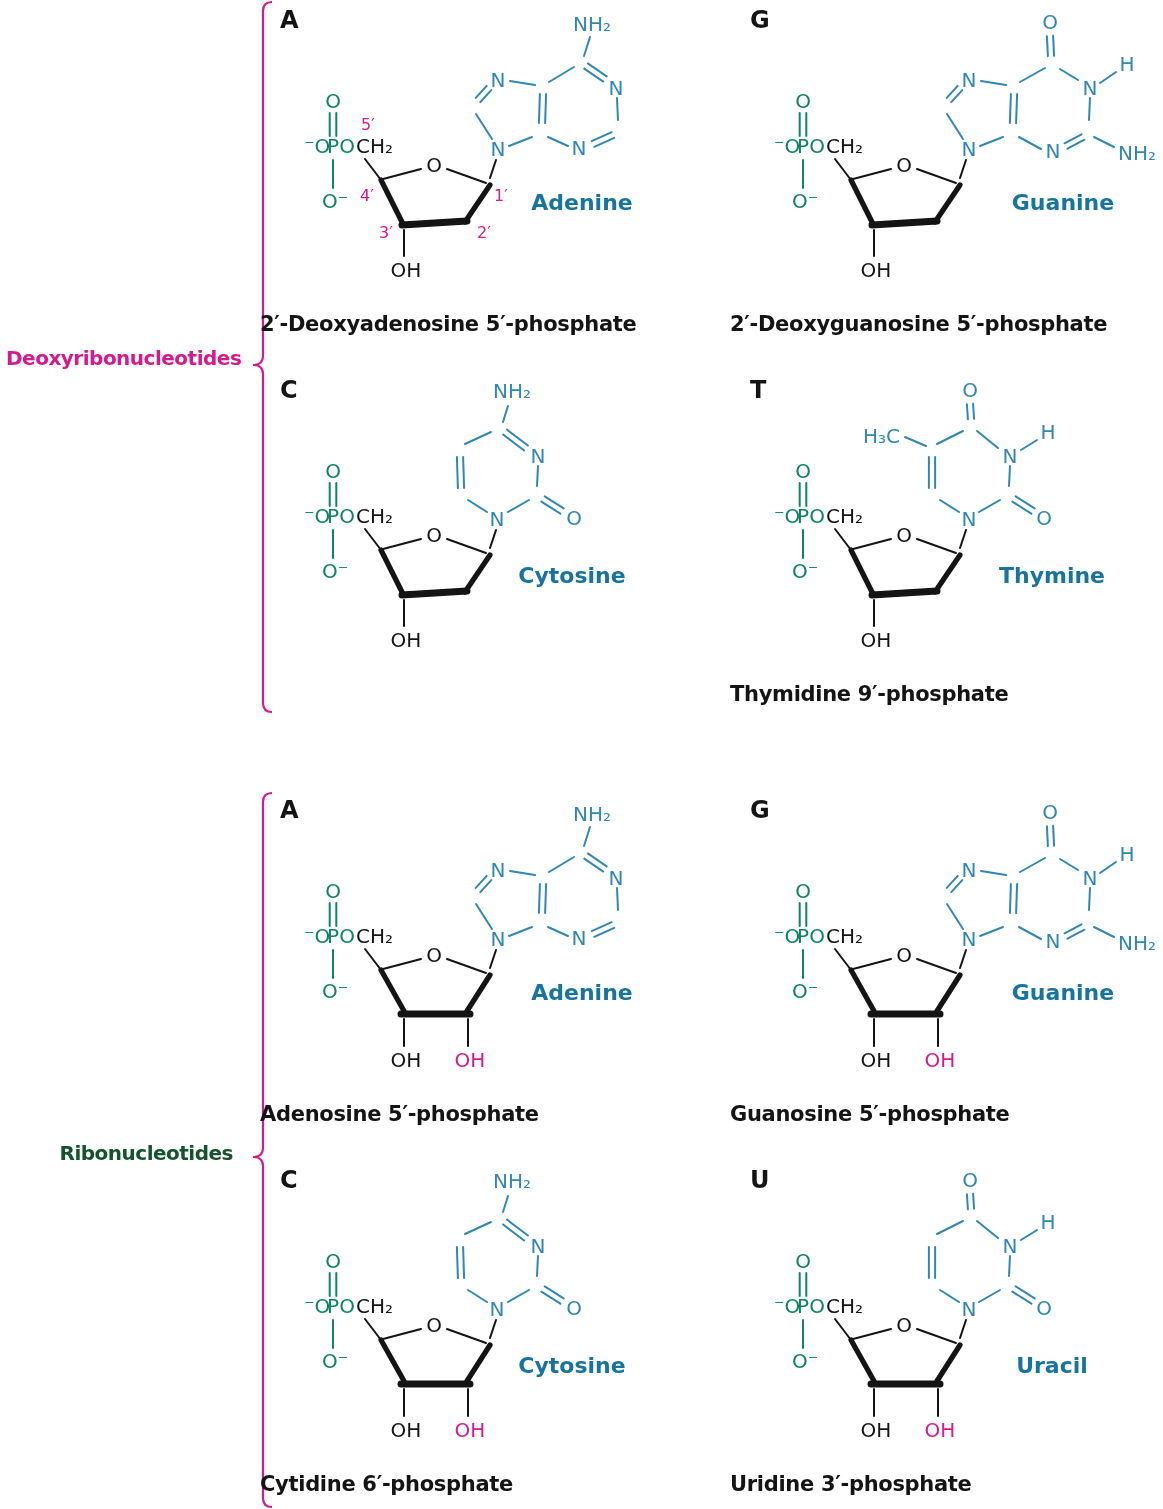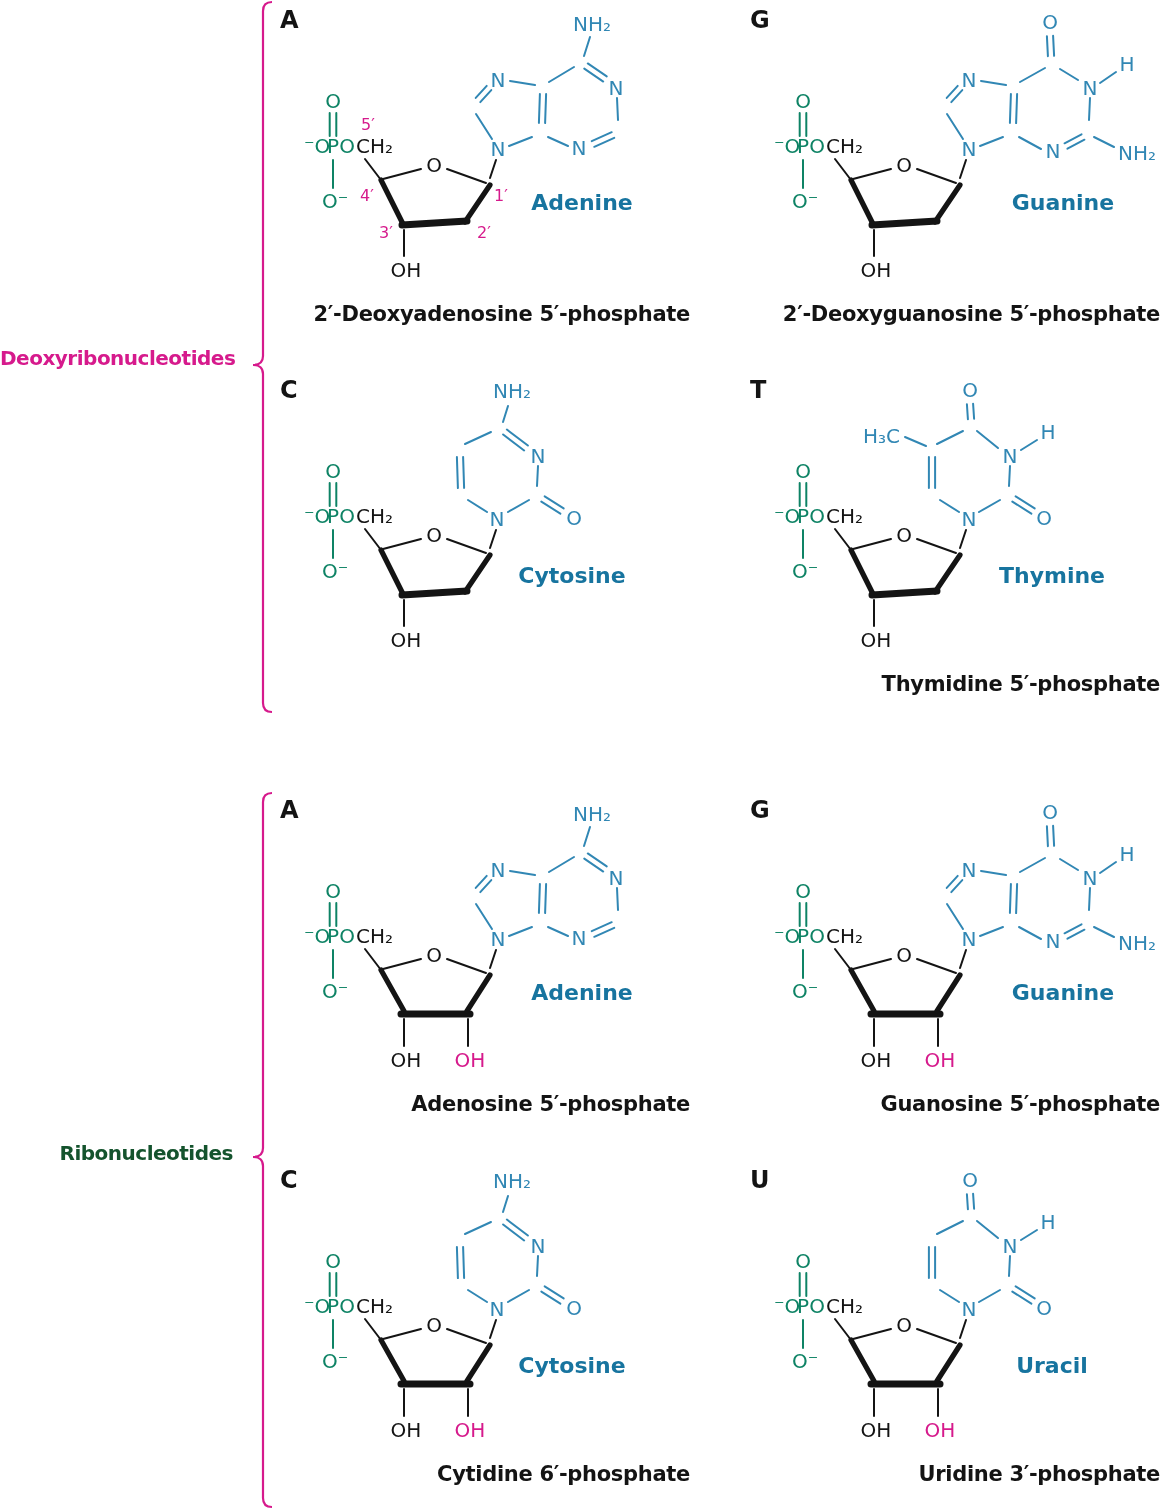--- a/index.html
+++ b/index.html
@@ -6,36 +6,36 @@
   html,body{background:#ffffff}
   #figure{position:relative;width:1163px;height:1509px;background:#fff;
           font-family:"DejaVu Sans",sans-serif;overflow:hidden}
   .group-label{position:absolute;left:0;width:233px;text-align:right;
                font-weight:bold;font-size:20px;letter-spacing:-0.5px;line-height:26px}
   .brace{position:absolute}
   .panel{position:absolute;width:433px;height:348px}
   .plabel{position:absolute;left:20px;top:6px;font-size:24px;font-weight:bold;color:#141414}
   svg.structure{position:absolute;left:0;top:0;overflow:visible}
   svg.structure text{font-family:"DejaVu Sans",sans-serif}
-  .caption{position:absolute;top:302px;left:0;width:430px;text-align:right;
+  .caption{position:absolute;top:312px;left:0;width:430px;text-align:left;
            font-weight:bold;font-size:21px;letter-spacing:-0.3px;color:#141414;white-space:nowrap}
 </style>
 </head>
 <body>
 
 <div id="figure">
 
   <svg class="brace" style="left:248px;top:0" width="30" height="714">
     <path class="brace-path" d="M24 2 Q15 2 15 11 L15 356 Q15 365 5 365 Q15 365 15 374 L15 703 Q15 712 24 712" fill="none" stroke-width="2.2" stroke="#D61A8C"></path>
   </svg>
   <svg class="brace" style="left:248px;top:791px" width="30" height="718">
     <path class="brace-path" d="M24 2 Q15 2 15 11 L15 357 Q15 366 5 366 Q15 366 15 375 L15 707 Q15 716 24 716" fill="none" stroke-width="2.2" stroke="#D61A8C"></path>
   </svg>
 
-  <div class="group-label" style="top: 345px; color: rgb(214, 26, 140);">Deoxyribonucleotides</div>
+  <div class="group-label" style="top: 345px; color: rgb(214, 26, 140); padding-left: 6px;">Deoxyribonucleotides</div>
   <div class="group-label" style="top: 1140px; color: #14532d;">Ribonucleotides</div>
 
   <div class="panel" style="left:260px;top:0">
     <div class="plabel">A</div>
     <svg class="structure" width="433" height="300">
         <text x="73" y="108" fill="#0E8365" font-size="20" text-anchor="middle" font-weight="400">O</text>
         <line x1="69.7" y1="113" x2="69.7" y2="136" stroke="#0E8365" stroke-width="2" stroke-linecap="round"></line>
         <line x1="76.3" y1="113" x2="76.3" y2="136" stroke="#0E8365" stroke-width="2" stroke-linecap="round"></line>
         <text x="44" y="153" fill="#0E8365" font-size="20" text-anchor="start" font-weight="400">⁻O</text>
         <text x="73" y="153" fill="#0E8365" font-size="20" text-anchor="middle" font-weight="400">P</text>
@@ -208,21 +208,21 @@
         <line x1="205.1" y1="118" x2="205.1" y2="87" stroke="#3187B4" stroke-width="2" stroke-linecap="round"></line>
         <line x1="198.9" y1="118" x2="198.9" y2="87" stroke="#3187B4" stroke-width="2" stroke-linecap="round"></line>
         <text x="280" y="93" fill="#3187B4" font-size="20" text-anchor="middle" font-weight="400">N</text>
         <text x="239" y="156" fill="#3187B4" font-size="20" text-anchor="middle" font-weight="400">N</text>
         <text x="240" y="27" fill="#3187B4" font-size="20" text-anchor="middle" font-weight="400">O</text>
         <text x="314" y="155" fill="#3187B4" font-size="20" text-anchor="middle" font-weight="400">O</text>
         <text x="318" y="69" fill="#3187B4" font-size="20" text-anchor="middle" font-weight="400">H</text>
         <text x="170" y="73" fill="#3187B4" font-size="20" text-anchor="end" font-weight="400">H₃C</text>
         <text x="322" y="213" fill="#17749F" font-size="22" text-anchor="middle" font-weight="700">Thymine</text>
       </svg>
-    <div class="caption">Thymidine 5′-phosphate</div>
+    <div class="caption">Thymidine 9′-phosphate</div>
   </div>
 
   <div class="panel" style="left:260px;top:790px">
     <div class="plabel">A</div>
     <svg class="structure" width="433" height="300">
         <text x="73" y="108" fill="#0E8365" font-size="20" text-anchor="middle" font-weight="400">O</text>
         <line x1="69.7" y1="113" x2="69.7" y2="136" stroke="#0E8365" stroke-width="2" stroke-linecap="round"></line>
         <line x1="76.3" y1="113" x2="76.3" y2="136" stroke="#0E8365" stroke-width="2" stroke-linecap="round"></line>
         <text x="44" y="153" fill="#0E8365" font-size="20" text-anchor="start" font-weight="400">⁻O</text>
         <text x="73" y="153" fill="#0E8365" font-size="20" text-anchor="middle" font-weight="400">P</text>

